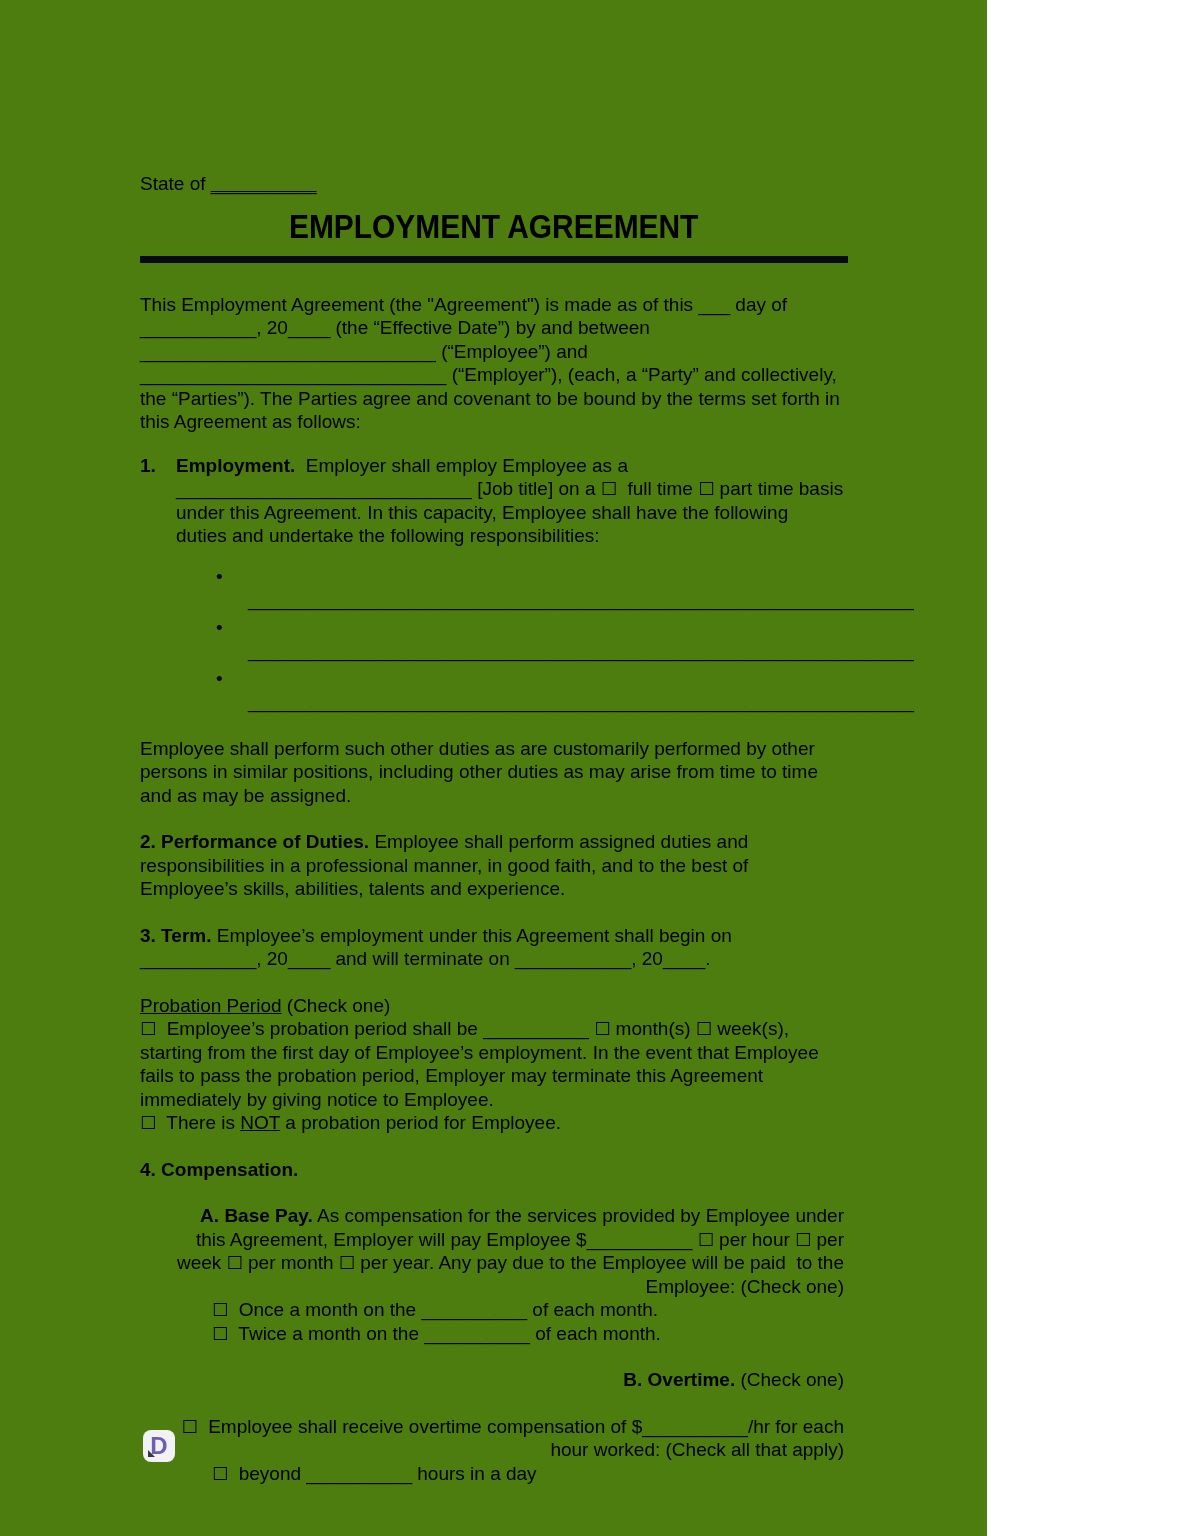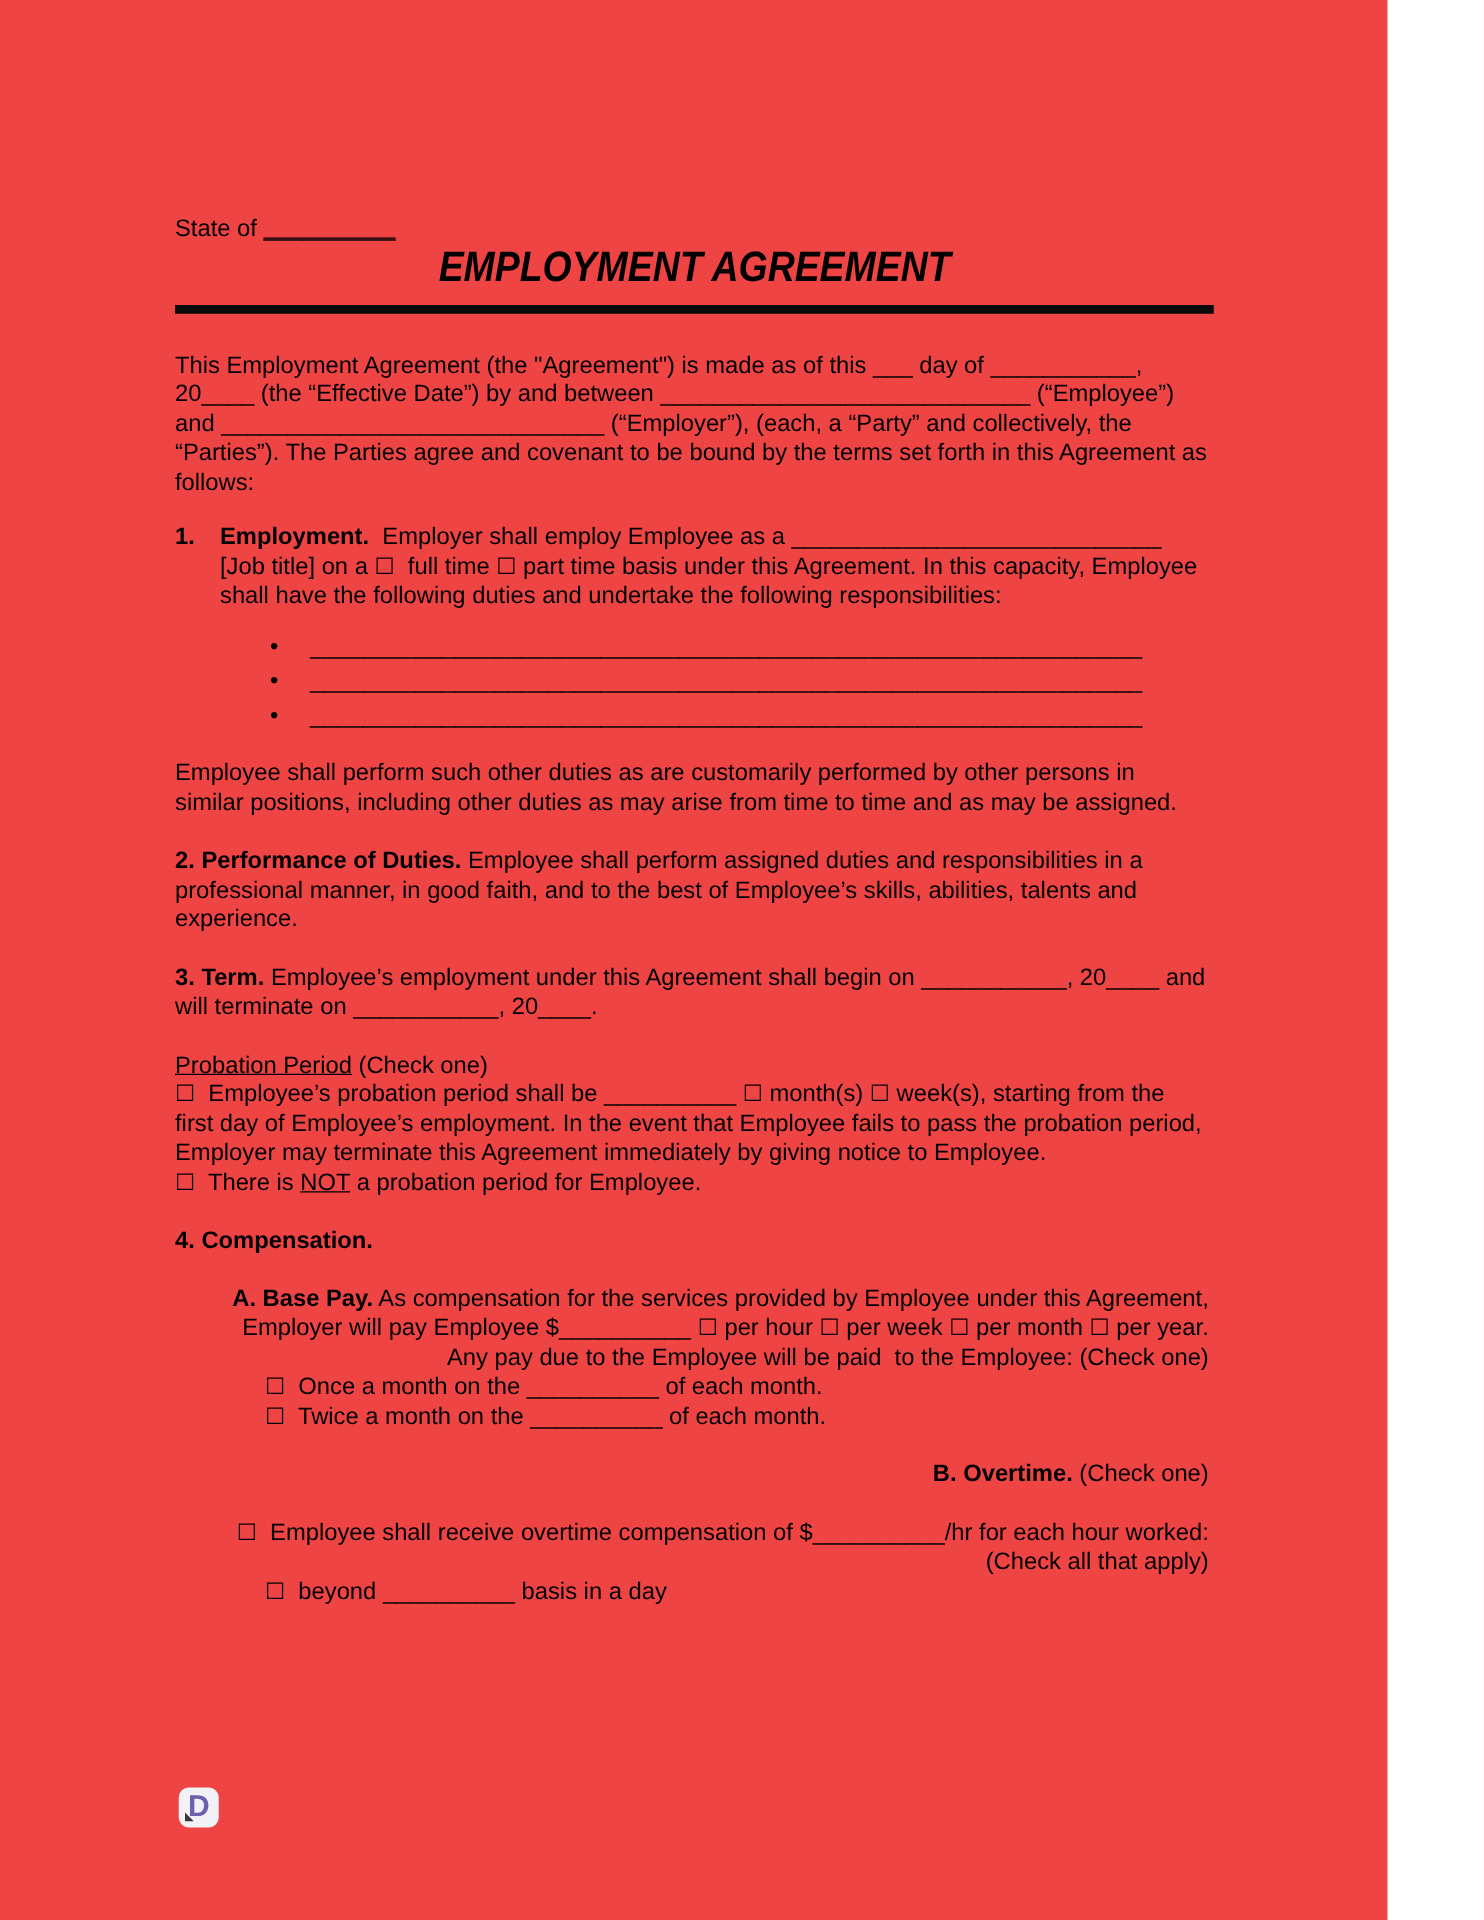--- a/index.html
+++ b/index.html
@@ -1,24 +1,24 @@
 <!DOCTYPE html>
 <html><head>
 <meta charset="utf-8">
 <style>
   html,body{margin:0;padding:0;background:#fff;}
   .page{
-    position:relative; width:1110px; height:1536px; box-sizing:border-box;
-    background:#ef4444; overflow:hidden;
+    position:relative; width:987px; height:1536px; box-sizing:border-box;
+    background:#4d7c0f; overflow:hidden;
     padding:172px 139px 0 140px;
     font-family:"Liberation Sans", sans-serif;
     font-size:19px; line-height:23.5px; color:#000;
   }
   .state-line{white-space:pre; margin:0;}
-  .title-wrap{text-align:center; margin-top:0; line-height:36px;font-style:italic;}
+  .title-wrap{text-align:center; margin-top:12px; line-height:36px;}
   .title-text{
     display:inline-block; font-weight:bold; font-size:34px; letter-spacing:0px;
     transform:scaleX(0.88); transform-origin:center; white-space:nowrap;
   }
   .title-rule{height:7px; background:#0a0a0a; margin-top:6px;}
   .doc-body{margin-top:0;}
   .para{margin:23px 4px 0 0; white-space:pre-wrap;}
   .intro{margin-top:30px;}
   .tight{margin-top:0;}
   .mt19{margin-top:19px;}
@@ -66,21 +66,21 @@
       <p class="para "><span class="run-b">3. Term.</span><span class="run-t"> Employee’s employment under this Agreement shall begin on ___________, 20____ and will terminate on ___________, 20____.</span></p>
       <p class="para "><span class="run-u">Probation Period</span><span class="run-t"> (Check one)</span></p>
       <p class="para tight"><span class="cb">☐</span><span class="run-t">  Employee’s probation period shall be __________ </span><span class="cb">☐</span><span class="run-t"> month(s) </span><span class="cb">☐</span><span class="run-t"> week(s), starting from the first day of Employee’s employment. In the event that Employee fails to pass the probation period, Employer may terminate this Agreement immediately by giving notice to Employee.</span></p>
       <p class="para tight"><span class="cb">☐</span><span class="run-t">  There is </span><span class="run-u">NOT</span><span class="run-t"> a probation period for Employee.</span></p>
       <p class="para "><span class="run-b">4. Compensation.</span></p>
       <p class="para ind1"><span class="run-b">A. Base Pay.</span><span class="run-t"> As compensation for the services provided by Employee under this Agreement, Employer will pay Employee $__________ </span><span class="cb">☐</span><span class="run-t"> per hour </span><span class="cb">☐</span><span class="run-t"> per week </span><span class="cb">☐</span><span class="run-t"> per month </span><span class="cb">☐</span><span class="run-t"> per year. Any pay due to the Employee will be paid  to the Employee: (Check one)</span></p>
       <p class="para ind2 tight"><span class="cb">☐</span><span class="run-t">  Once a month on the __________ of each month.</span></p>
       <p class="para ind2 tight"><span class="cb">☐</span><span class="run-t">  Twice a month on the __________ of each month.</span></p>
       <p class="para ind1"><span class="run-b">B. Overtime.</span><span class="run-t"> (Check one)</span></p>
       <p class="para ind1"><span class="cb">☐</span><span class="run-t">  Employee shall receive overtime compensation of $__________/hr for each hour worked: (Check all that apply)</span></p>
-      <p class="para ind2 tight"><span class="cb">☐</span><span class="run-t">  beyond __________ basis in a day</span></p>
+      <p class="para ind2 tight"><span class="cb">☐</span><span class="run-t">  beyond __________ hours in a day</span></p>
     </div>
 
   <div class="logo" style="background: rgb(242, 241, 246); color: rgb(110, 95, 174);">
     <span>D</span>
     <div class="logo-corner" style="border-left-color: rgb(55, 55, 61);"></div>
   </div>
 
 </div>
 
 </body></html>

